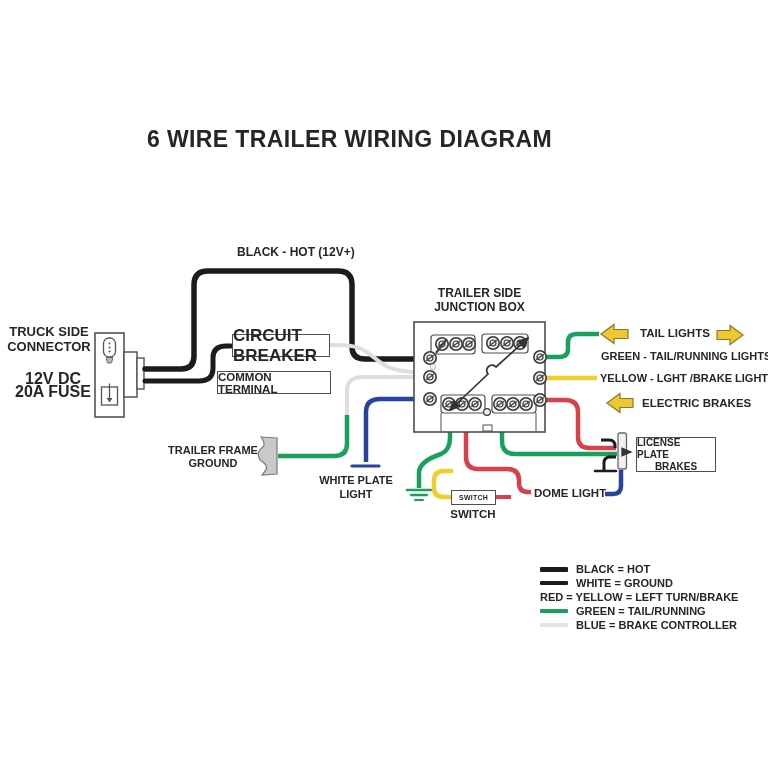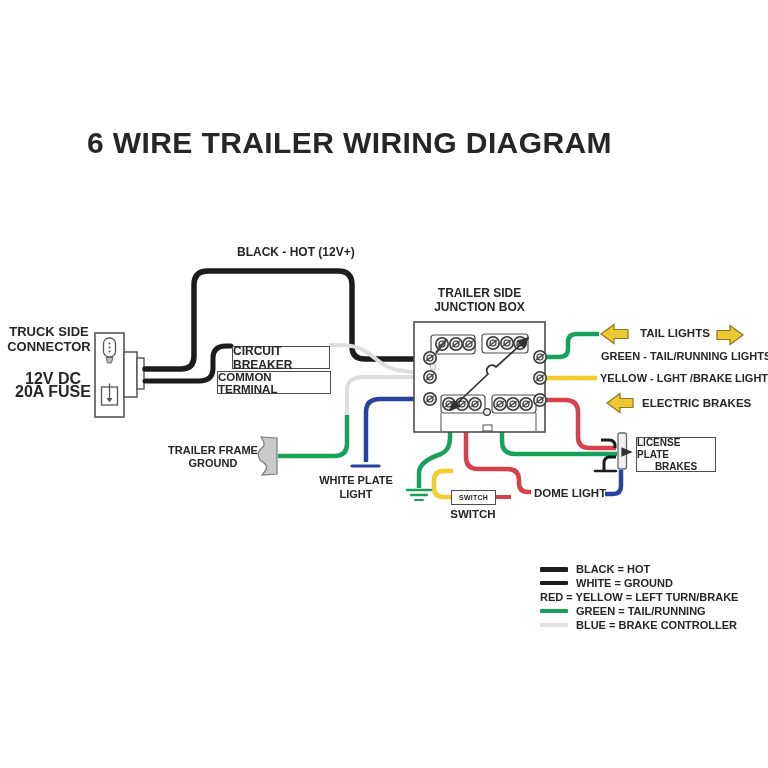--- a/index.html
+++ b/index.html
@@ -1,28 +1,28 @@
 <!DOCTYPE html>
 <html><head>
 <meta charset="utf-8">
 <style>
   html,body{margin:0;padding:0;background:#fff;}
   .canvas{position:relative;width:768px;height:768px;background:#ffffff;overflow:hidden;
           font-family:"Liberation Sans",sans-serif;color:#262626;}
   svg{position:absolute;left:0;top:0;}
   .lbl{position:absolute;font-weight:bold;color:#262626;white-space:nowrap;line-height:1.15;}
   .center{text-align:center;}
-  .title{left:0;top:126px;width:699px;text-align:center;font-size:30px;font-weight:bold;letter-spacing:.4px;}
+  .title{left:0;top:126px;width:699px;text-align:center;font-size:23px;font-weight:bold;letter-spacing:.4px;}
   .hotlbl{left:237px;top:246px;font-size:12px;}
   .truck-title{left:0px;top:324px;width:98px;font-size:13px;line-height:15px;}
   .truck-spec{left:0px;top:372px;width:106px;font-size:16px;line-height:13px;}
   .jbox-title{left:404px;top:287px;width:151px;font-size:12px;line-height:13.5px;}
   .cbox{position:absolute;border:1.6px solid #4e4e4e;background:#fff;display:flex;align-items:center;
         justify-content:center;font-weight:bold;color:#262626;}
-  .cb{left:232px;top:346px;width:96px;height:21px;font-size:12px;}
+  .cb{left:232px;top:334px;width:96px;height:21px;font-size:17px;}
   .ct{left:217px;top:371px;width:112px;height:21px;font-size:11.5px;}
   .swbox{left:451px;top:490px;width:43px;height:13px;font-size:7px;letter-spacing:.2px;}
   .lic{left:636px;top:437px;width:78px;height:33px;font-size:10px;line-height:12px;flex-direction:column;}
   .tfg{left:163px;top:444px;width:100px;font-size:11px;line-height:13px;}
   .wpl{left:306px;top:473px;width:100px;font-size:11px;line-height:14px;}
   .swcap{left:433px;top:508px;width:80px;font-size:11.5px;}
   .dome{left:534px;top:487px;font-size:11.5px;text-align:center;}
   .tail{left:640px;top:327px;font-size:11.5px;}
   .greenl{left:601px;top:350px;font-size:11px;}
   .yellowl{left:600px;top:372px;font-size:11px;}

